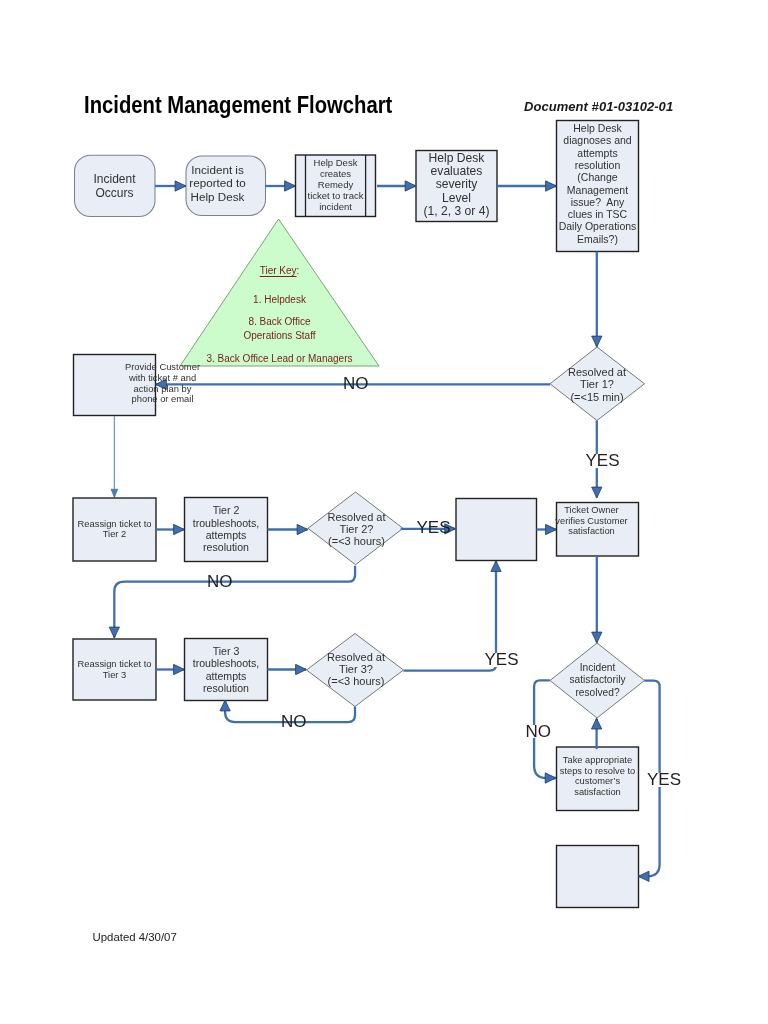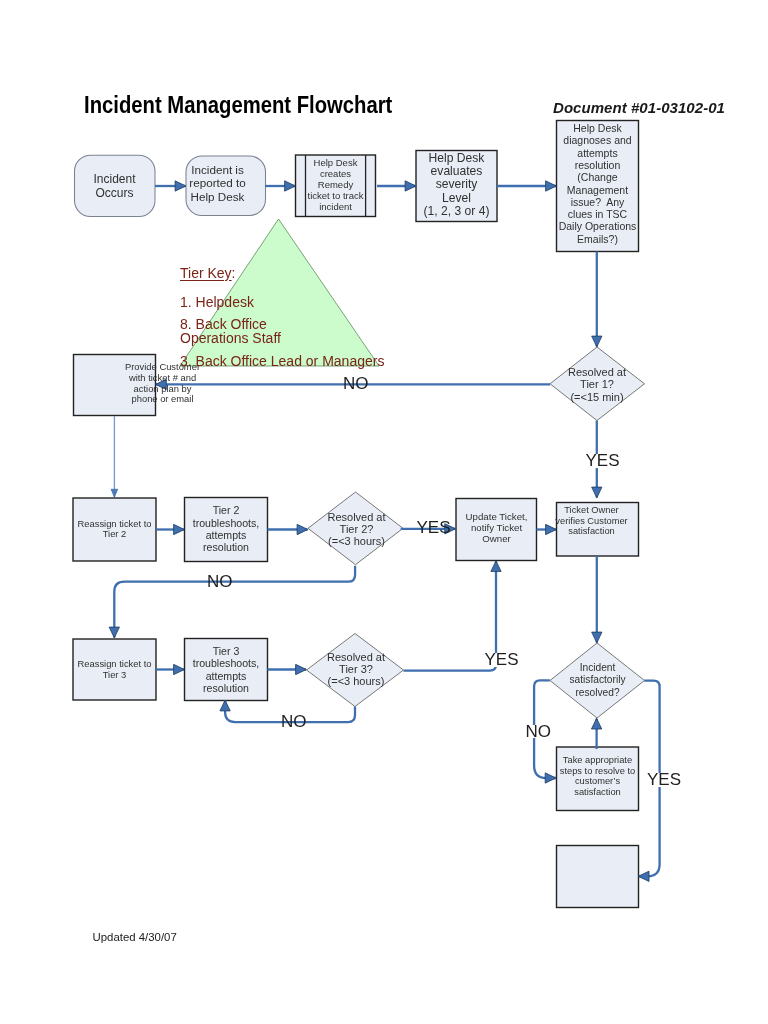--- a/index.html
+++ b/index.html
@@ -2,25 +2,25 @@
 <html><head>
 <meta charset="utf-8">
 <title>Incident Management Flowchart</title>
 <style>
   html,body{margin:0;padding:0;background:#ffffff;}
   body{width:768px;height:1024px;overflow:hidden;
        font-family:"Liberation Sans",sans-serif;-webkit-font-smoothing:antialiased;}
   #stage{position:relative;width:768px;height:1024px;background:#ffffff;}
   #page-title{position:absolute;left:84px;top:92px;font-size:23.7px;font-weight:bold;
               color:#000;white-space:nowrap;display:inline-block;transform:scaleX(0.855);transform-origin:left top;}
-  #doc-num{position:absolute;left:553px;top:99px;font-size:15px;font-style:italic;
+  #doc-num{position:absolute;left:524px;top:99px;font-size:13px;font-style:italic;
            font-weight:bold;color:#1a1a1a;white-space:nowrap;letter-spacing:0.05px;}
   #updated{position:absolute;left:92.5px;top:923px;font-size:11.4px;color:#1a1a1a;white-space:nowrap;margin-top:8px;}
   svg.layer{position:absolute;left:0;top:0;width:768px;height:1024px;overflow:visible;}
-  .tkline{position:absolute;left:180px;width:199px;font-size:14px;
+  .tkline{position:absolute;left:180px;width:199px;text-align:center;font-size:10px;
           color:#7a2418;white-space:nowrap;}
   .tbox{position:absolute;display:flex;flex-direction:column;align-items:center;
         justify-content:center;text-align:center;color:#303030;white-space:pre;}
   .lbl{position:absolute;font-size:17px;color:#1f1f1f;white-space:nowrap;
        text-align:left;line-height:11.7px;}
   .lbl.wbg{background:#ffffff;padding:1px 1px;}
 </style>
 </head>
 <body>
 
@@ -131,23 +131,20 @@
 phone or email</div>
   <div class="tbox" style="left:72px;top:498px;width:85px;height:62px;font-size:9.4px;line-height:10.5px;">Reassign ticket to
 Tier 2</div>
   <div class="tbox" style="left:184px;top:497px;width:84px;height:64px;font-size:10.6px;line-height:12.3px;">Tier 2
 troubleshoots,
 attempts
 resolution</div>
   <div class="tbox" style="left:311px;top:494px;width:91px;height:72px;font-size:11px;line-height:11.75px;">Resolved at
 Tier 2?
 (=&lt;3 hours)</div>
-  <div class="tbox" style="left:455px;top:497.5px;width:83px;height:62px;font-size:9.7px;line-height:10.9px;">Update Ticket,
-notify Ticket
-Owner</div>
   <div class="tbox" style="left:549px;top:502px;width:85px;height:38px;font-size:9.3px;line-height:10.6px;">Ticket Owner
 verifies Customer
 satisfaction</div>
   <div class="tbox" style="left:72px;top:639px;width:85px;height:61px;font-size:9.4px;line-height:10.5px;">Reassign ticket to
 Tier 3</div>
   <div class="tbox" style="left:184px;top:638px;width:84px;height:63px;font-size:10.6px;line-height:12.3px;">Tier 3
 troubleshoots,
 attempts
 resolution</div>
   <div class="tbox" style="left:310.5px;top:634px;width:91px;height:72px;font-size:11px;line-height:11.75px;">Resolved at

